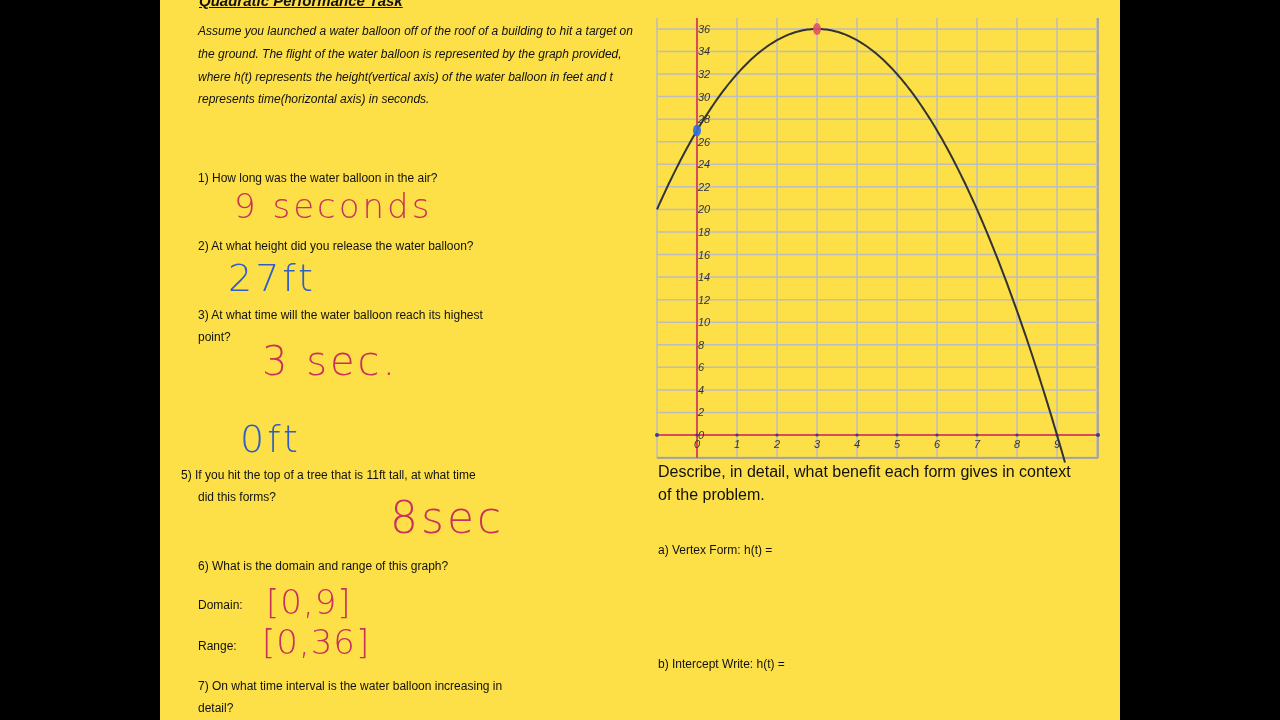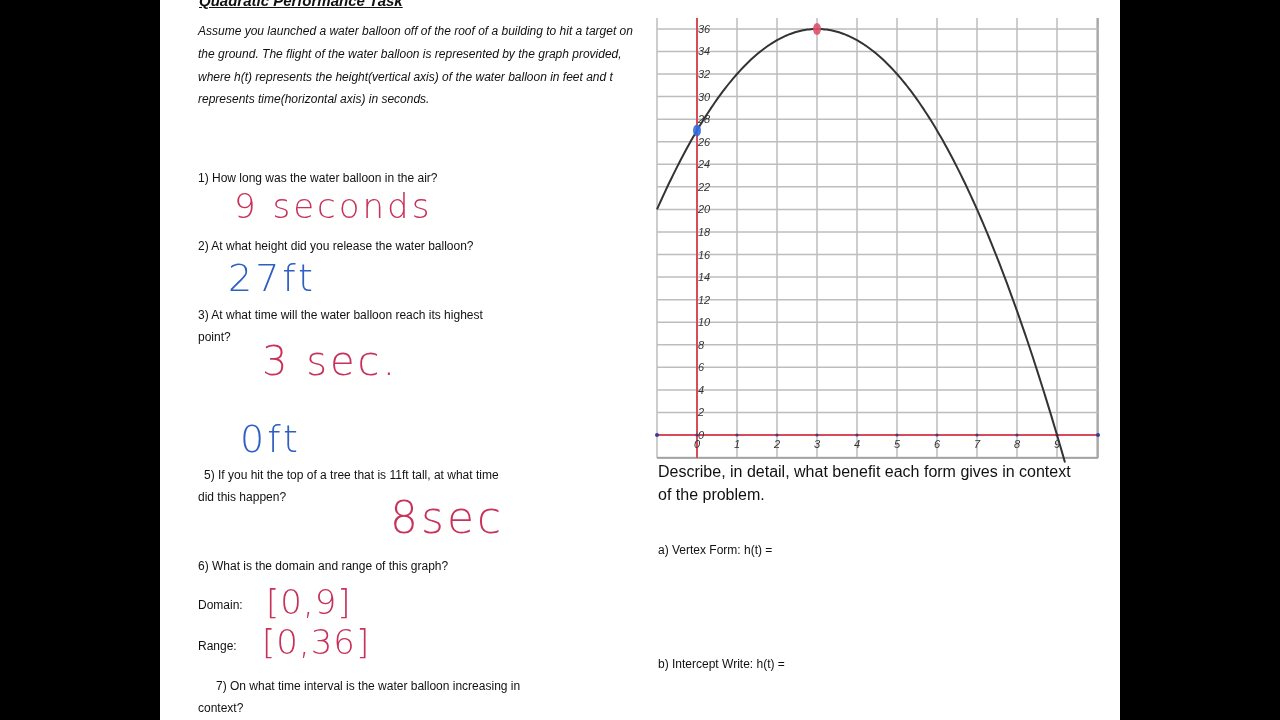--- a/index.html
+++ b/index.html
@@ -1,17 +1,17 @@
 <!DOCTYPE html>
 <html><head>
 <meta charset="utf-8">
 <style>
   html, body { margin: 0; padding: 0; }
   body { width: 1280px; height: 720px; background: #000; position: relative; overflow: hidden; font-family: "Liberation Sans", sans-serif; }
-  #page { position: absolute; left: 160px; top: 0; width: 960px; height: 720px; background: #ffffff; overflow: hidden; }
+  #page { position: absolute; left: 160px; top: 0; width: 960px; height: 720px; background: #fde047; overflow: hidden; }
   .t { position: absolute; color: #111; font-size: 12px; line-height: 22.5px; white-space: nowrap; }
   .title { position: absolute; left: 39px; top: -8px; font-size: 15px; font-style: italic; font-weight: bold; text-decoration: underline; color: #111; }
   .intro { position: absolute; left: 38px; top: 20px; width: 440px; font-size: 12px; font-style: italic; line-height: 22.8px; color: #111; white-space: normal; }
   .hw { position: absolute; font-family: "DejaVu Sans", sans-serif; font-weight: 300; letter-spacing: 3px; white-space: nowrap; }
   .red { color: #c8325a; }
   .blue { color: #2f5fc4; }
   .graph { position: absolute; left: 490px; top: 10px; width: 460px; height: 460px; }
   .q9 { position: absolute; left: 498px; top: 461px; width: 460px; font-size: 16px; line-height: 22.5px; color: #111; }
 </style>
 </head>
@@ -27,32 +27,32 @@
 
   <div class="t" style="left:38px; top:235px;">2) At what height did you release the water balloon?</div>
   <div class="hw blue" style="left:68px; top:256px; font-size:38px;">27ft</div>
 
   <div class="t" style="left:38px; top:304px;">3) At what time will the water balloon reach its highest</div>
   <div class="t" style="left:38px; top:326px;">point?</div>
   <div class="hw red" style="left:102px; top:338px; font-size:40px;">3 sec.</div>
 
   <div class="hw blue" style="left:80px; top:417px; font-size:38px;">0ft</div>
 
-  <div class="t" style="left:44px; top:464px;">5) If you hit the top of a tree that is 11ft tall, at what time</div>
-  <div class="t" style="left:38px; top:486px;">did this happen?</div>
+  <div class="t" style="left:21px; top:464px;">5) If you hit the top of a tree that is 11ft tall, at what time</div>
+  <div class="t" style="left:38px; top:486px;">did this forms?</div>
   <div class="hw red" style="left:188px; top:492px; font-size:44px;margin-left:42px;">8sec</div>
 
   <div class="t" style="left:38px; top:555px;">6) What is the domain and range of this graph?</div>
   <div class="t" style="left:38px; top:594px;">Domain:</div>
   <div class="hw red" style="left:106px; top:582px; font-size:34px; letter-spacing:1px;">[0,9]</div>
   <div class="t" style="left:38px; top:635px;">Range:</div>
   <div class="hw red" style="left:102px; top:622px; font-size:34px; letter-spacing:1px;">[0,36]</div>
 
-  <div class="t" style="left:56px; top:675px;">7) On what time interval is the water balloon increasing in</div>
-  <div class="t" style="left:38px; top:697px;">context?</div>
+  <div class="t" style="left:38px; top:675px;">7) On what time interval is the water balloon increasing in</div>
+  <div class="t" style="left:38px; top:697px;">detail?</div>
 
   <svg class="graph" viewBox="0 0 460 460" width="460" height="460">
     <g id="grid">
         <line x1="7" y1="8" x2="7" y2="448" stroke="#bdbdbd" stroke-width="1.5"></line>
         <line x1="47" y1="8" x2="47" y2="448" stroke="#bdbdbd" stroke-width="1.5"></line>
         <line x1="87" y1="8" x2="87" y2="448" stroke="#bdbdbd" stroke-width="1.5"></line>
         <line x1="127" y1="8" x2="127" y2="448" stroke="#bdbdbd" stroke-width="1.5"></line>
         <line x1="167" y1="8" x2="167" y2="448" stroke="#bdbdbd" stroke-width="1.5"></line>
         <line x1="207" y1="8" x2="207" y2="448" stroke="#bdbdbd" stroke-width="1.5"></line>
         <line x1="247" y1="8" x2="247" y2="448" stroke="#bdbdbd" stroke-width="1.5"></line>

